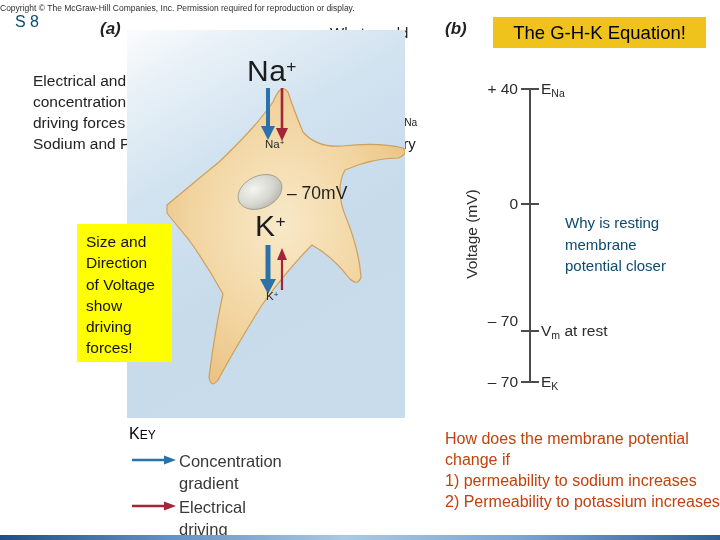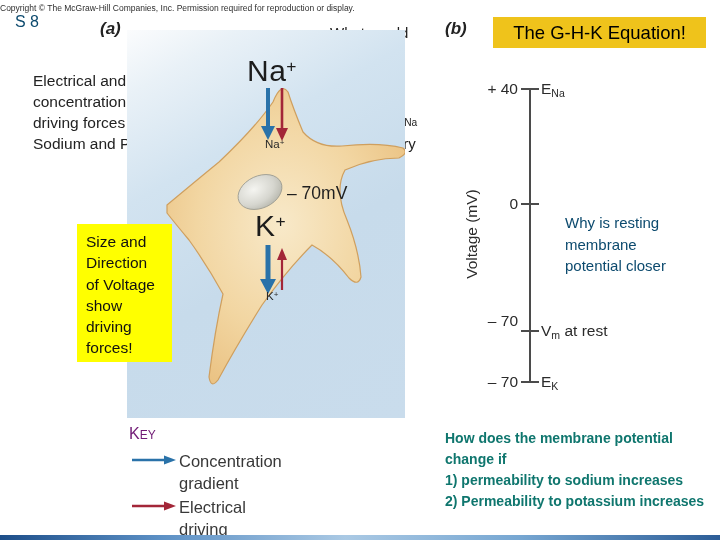--- a/index.html
+++ b/index.html
@@ -19,21 +19,21 @@
   .ghk-box { left:493px; top:17px; width:213px; height:31px; background:#efc31b;
     display:flex; align-items:center; justify-content:center; font-size:18.5px; color:#000000; }
 
   .left-text { left:33px; top:70px; width:195px; font-size:15.5px; line-height:21px; color:#222; }
 
   .size-box { left:77px; top:224px; width:95px; height:138px; background:#ffff00;
     padding:7px 0 0 9px; font-size:15.5px; line-height:21.3px; color:#111; z-index:5; }
 
   .q-top { left:330px; top:22px; width:118px; font-size:15px; line-height:21.2px; color:#222; }
   .q-why { left:565px; top:212px; width:145px; font-size:15px; line-height:21.5px; color:#0c4a6e; }
-  .q-bottom { left:445px; top:428px; width:275px; font-size:14px; line-height:21px; color:#0f766e;font-weight:bold; }
+  .q-bottom { left:445px; top:428px; width:275px; font-size:16px; line-height:21px; color:#c2410c; }
   .sub { font-size:68%; vertical-align:-3px; }
 
   
   .figure { left:127px; top:30px; width:278px; height:388px;
     background:linear-gradient(150deg,#fbfcfd 0%,#e9f1f7 12%,#d2e3f0 32%,#c7dbeb 58%,#c9dcec 100%); }
   .figure svg { position:absolute; left:0; top:0; }
   .ion-big { position:absolute; font-size:30px; font-weight:500; color:#1c1c1c; letter-spacing:0.5px; }
   .ion-big .sup { font-size:58%; vertical-align:9px; font-weight:400; }
   .ion-small { position:absolute; font-size:11.5px; color:#2a2a2a; }
   .ion-small .sup { font-size:70%; vertical-align:3px; }
@@ -44,21 +44,21 @@
   
   .axis-line { left:529px; top:88px; width:2px; height:295px; background:#4b4b4b; }
   .tick { left:521px; width:18px; height:2px; background:#4b4b4b; }
   .tick-num { width:52px; text-align:right; font-size:15.5px; color:#2b2b2b; }
   .tick-label { left:541px; font-size:15.5px; color:#2b2b2b; }
   .tick-label .sub { font-size:68%; vertical-align:-3px; }
   .y-title { left:387px; top:225px; width:170px; text-align:center; font-size:15.5px; color:#2b2b2b;
     transform:rotate(-90deg); }
 
   
-  .key-title { left:129px; top:425px; font-size:16px; color:#701a75; }
+  .key-title { left:129px; top:425px; font-size:16px; color:#000000; }
   .key-title .small { font-size:12px; }
   .key-label { left:179px; font-size:16.5px; line-height:22px; color:#383838; }
   .key-arrow { left:131px; width:46px; height:12px; }
 
   .bottom-bar { left:0; bottom:0; width:720px; height:5px;
     background:linear-gradient(90deg,#1d4e89 0%,#5b8fc4 22%,#aac9e4 48%,#77a7d2 72%,#2c5d97 100%); }
 </style>
 </head>
 <body>
 

